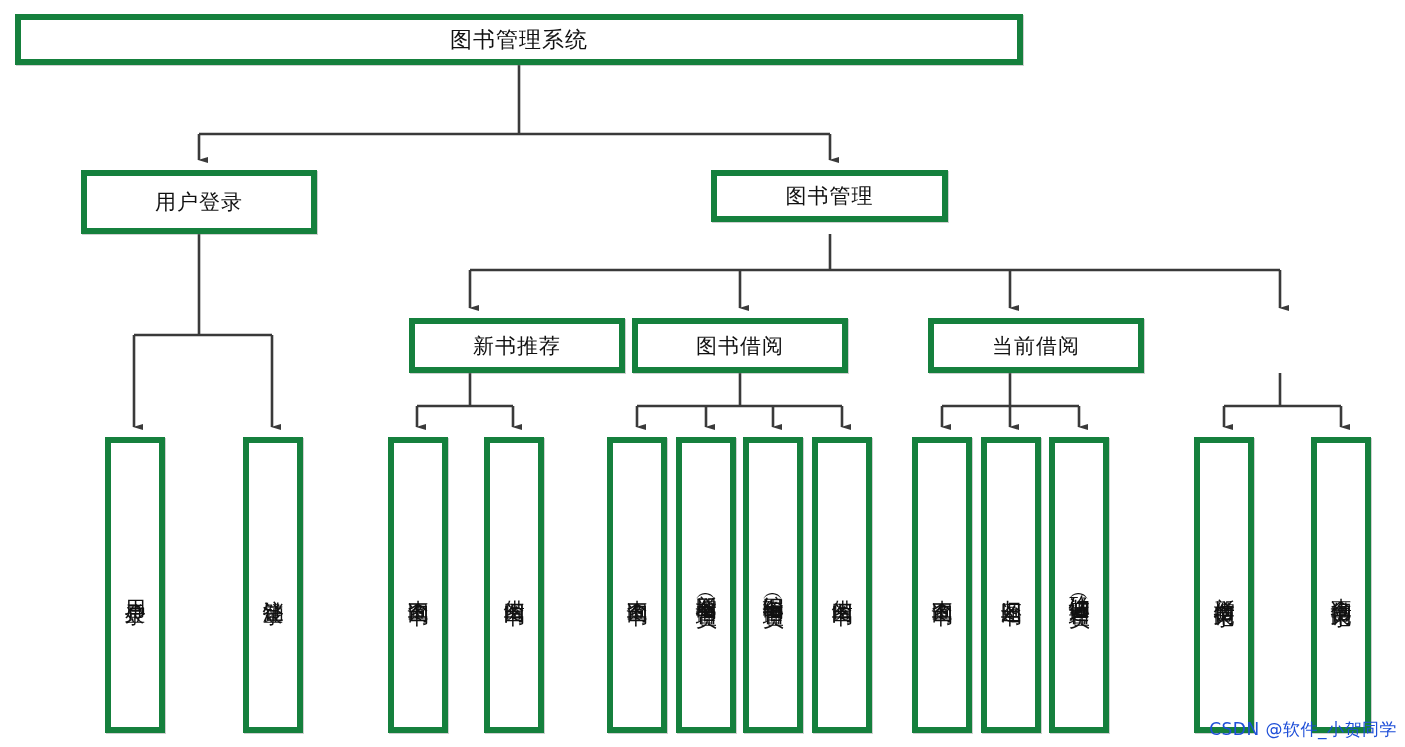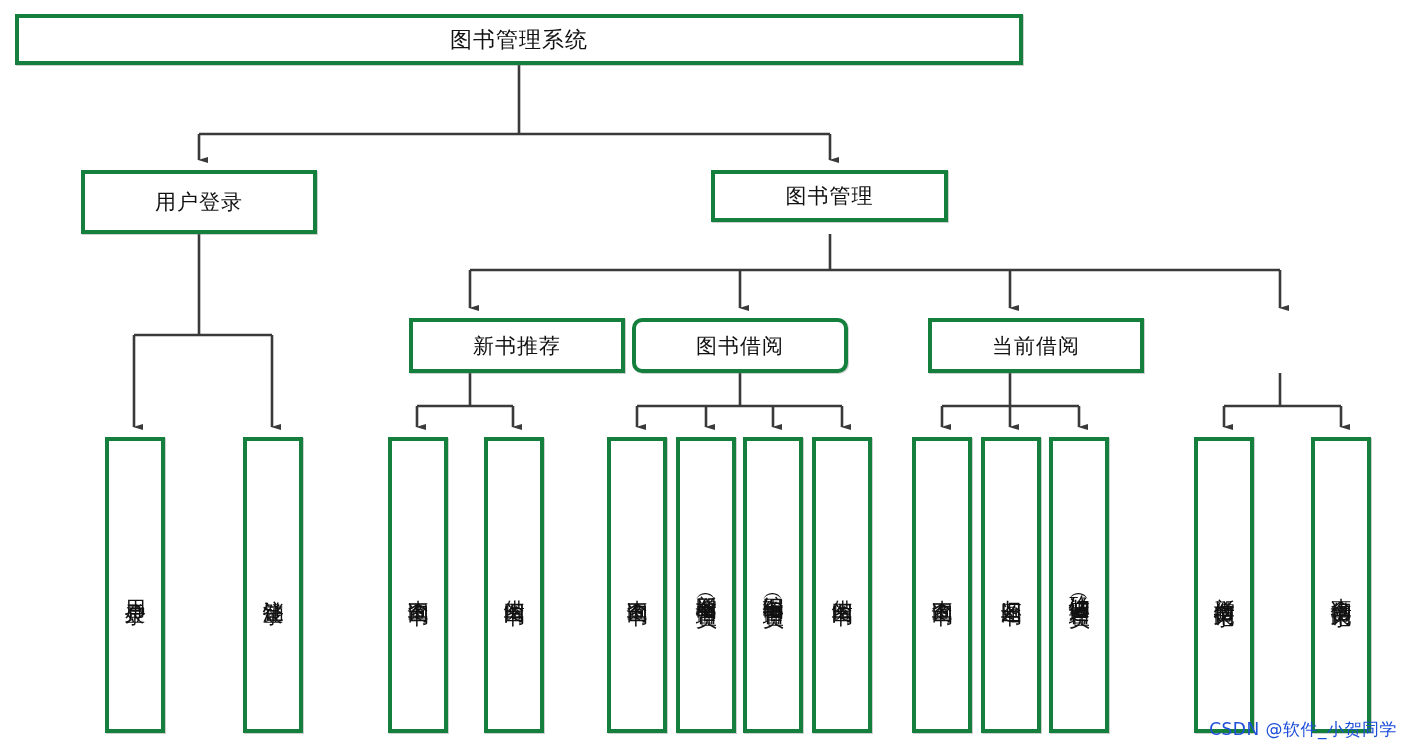--- a/index.html
+++ b/index.html
@@ -21,21 +21,21 @@
     left: 0;
     top: 0;
     width: 1405px;
     height: 747px;
     pointer-events: none;
   }
   .node {
     position: absolute;
     box-sizing: border-box;
     background: #ffffff;
-    border: 4px solid #15803d;
+    border: 6px solid #15803d;
     display: flex;
     align-items: center;
     justify-content: center;
     color: #111111;
     box-shadow: 1px 1px 0 rgba(120,120,120,0.35);
   }
   .node-h {
     font-size: 21px;
     letter-spacing: 1px;
     white-space: nowrap;
@@ -133,21 +133,21 @@
   <div class="node node-h" style="left:81px; top:170px; width:236px; height:64px;">
     <span>用户登录</span>
   </div>
   <div class="node node-h" style="left:711px; top:170px; width:237px; height:52px;">
     <span>图书管理</span>
   </div>
 
   <div class="node node-h" style="left:362px; top:318px; width:216px; height:55px;margin-left:47px;">
     <span>新书推荐</span>
   </div>
-  <div class="node node-h" style="left:632px; top:318px; width:216px; height:55px;border-radius:10px;">
+  <div class="node node-h" style="left:632px; top:318px; width:216px; height:55px;">
     <span>图书借阅</span>
   </div>
   <div class="node node-h" style="left:902px; top:318px; width:216px; height:55px;margin-left:26px;">
     <span>当前借阅</span>
   </div>
 
   <div class="node node-v" style="left:105px; top:437px; width:60px; height:296px;">
     <span class="vtext">用户登录</span>
   </div>
   <div class="node node-v" style="left:243px; top:437px; width:60px; height:296px;">

